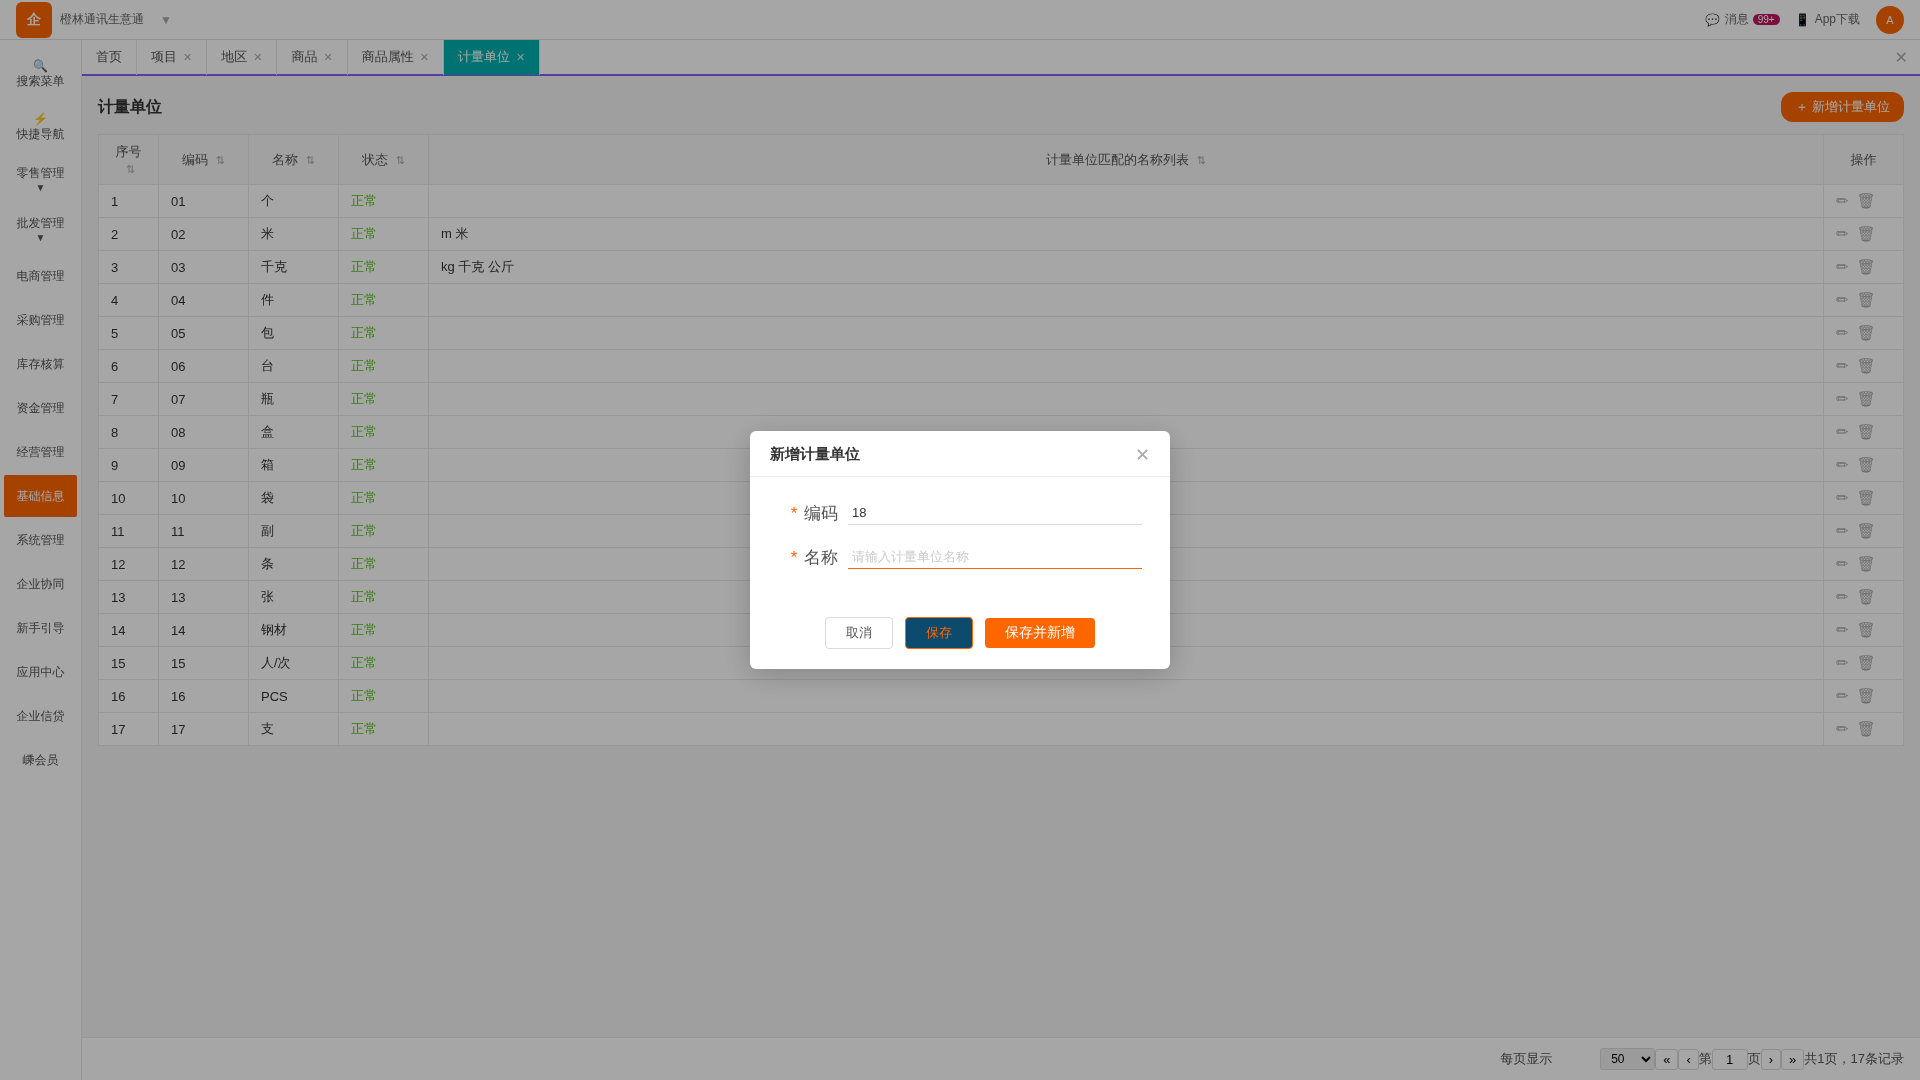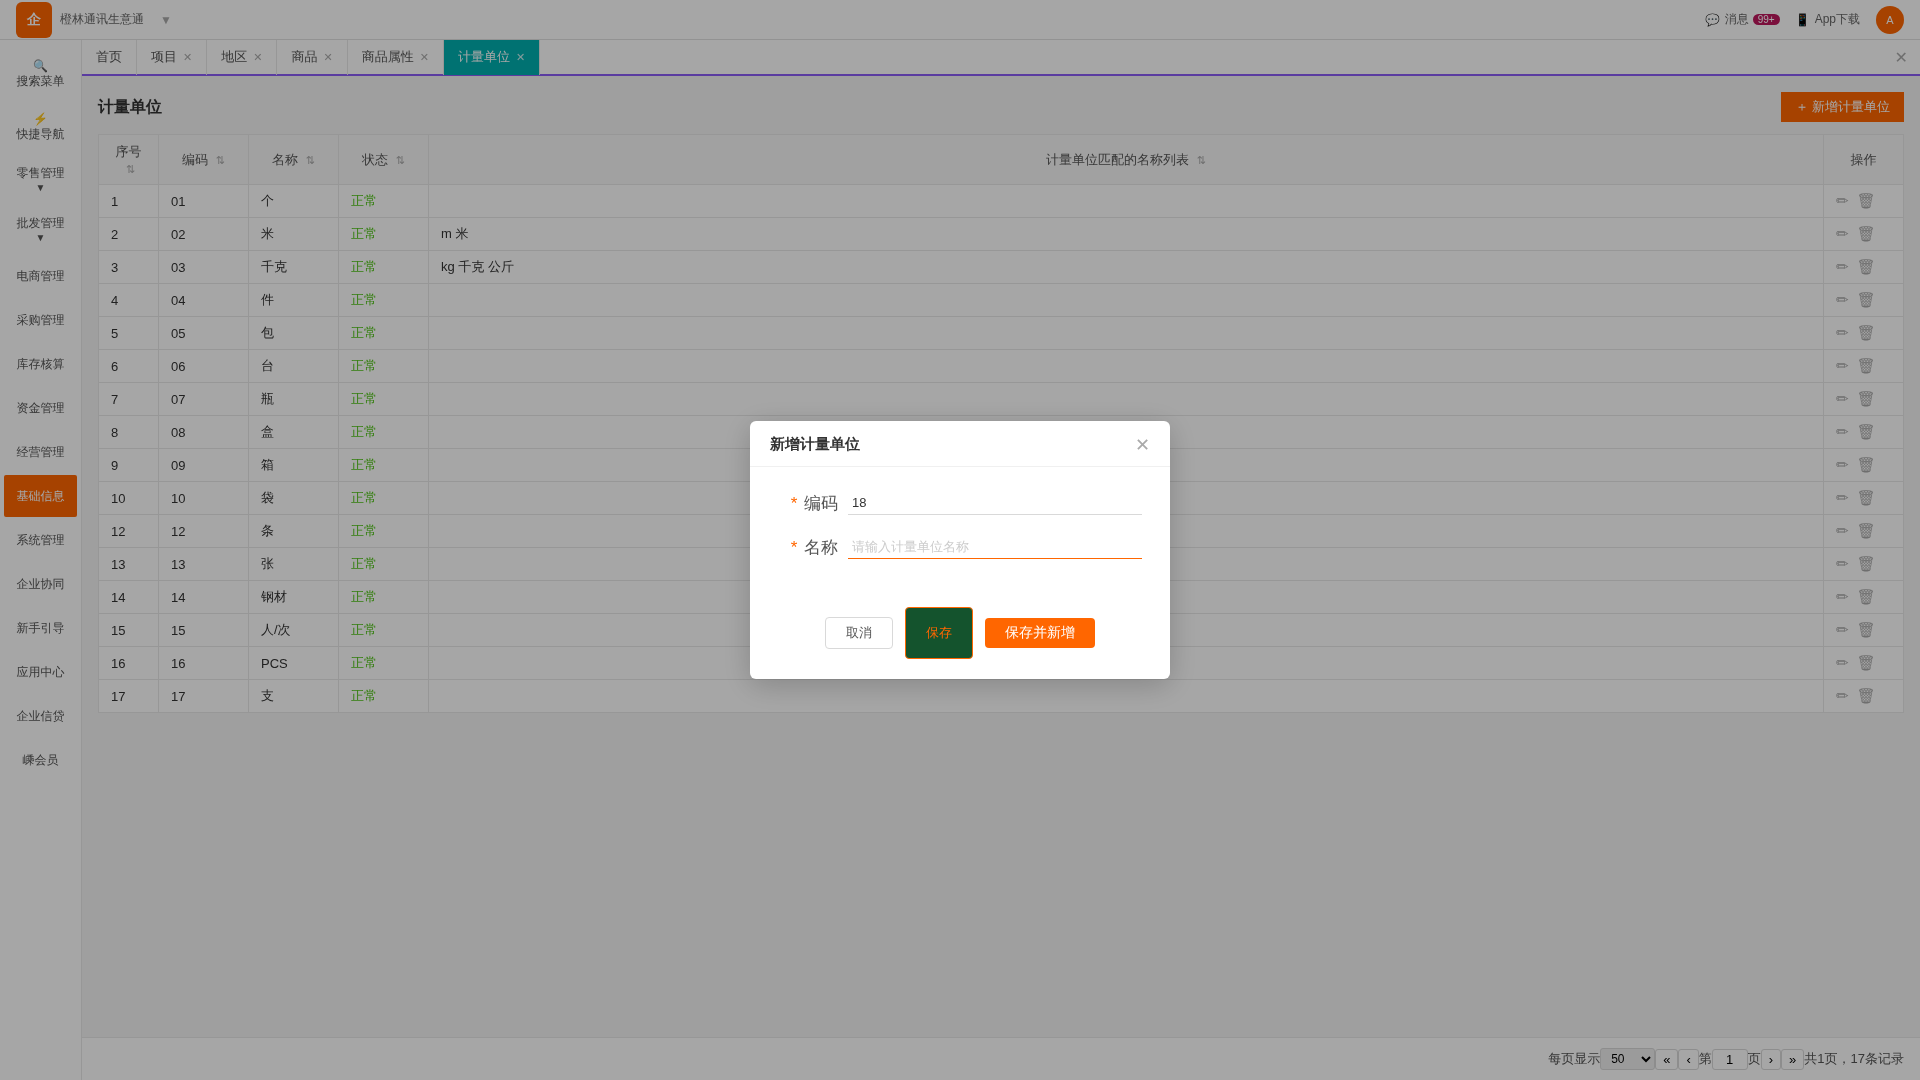--- a/index.html
+++ b/index.html
@@ -146,21 +146,21 @@
     }
     .page-title {
       font-size: 16px;
       font-weight: bold;
       color: #333;
     }
     .add-btn {
       background: #f60;
       color: #fff;
       border: none;
-      border-radius: 0;
+      border-radius: 12px;
       padding: 6px 14px;
       font-size: 13px;
       cursor: pointer;
     }
 
     
     .data-table {
       width: 100%;
       background: #fff;
       border-collapse: collapse;
@@ -202,20 +202,21 @@
       border-top: 1px solid #e8e8e8;
       font-size: 13px;
       color: #555;
       flex-shrink: 0;
     }
     .page-size-select {
       border: 1px solid #d9d9d9;
       border-radius: 3px;
       padding: 2px 6px;
       font-size: 12px;
+      margin-left: 48px;
     }
     .page-nav-btn {
       border: 1px solid #d9d9d9;
       background: #fff;
       border-radius: 3px;
       padding: 2px 7px;
       cursor: pointer;
       font-size: 13px;
     }
     .page-input {
@@ -309,24 +310,24 @@
       border: 1px solid #d9d9d9;
       background: #fff;
       border-radius: 4px;
       padding: 6px 20px;
       font-size: 13px;
       cursor: pointer;
       color: #555;
     }
     .btn-save {
       border: 1px solid #f60;
-      background: #14532d;
+      background: #0c4a6e;
       color: #f60;
       border-radius: 4px;
-      padding: 16px 20px;
+      padding: 6px 20px;
       font-size: 13px;
       cursor: pointer;
     }
     .btn-save-new {
       border: none;
       background: #f60;
       color: #fff;
       border-radius: 4px;
       padding: 6px 20px;
       font-size: 14px;
@@ -616,20 +617,33 @@
     <td><span class="status-normal">正常</span></td>
     <td></td>
     <td>
       <div class="action-icons">
         <span class="action-icon">✏</span>
         <span class="action-icon">🗑</span>
       </div>
     </td>
   </tr>
             <tr>
+    <td>11</td>
+    <td>11</td>
+    <td>副</td>
+    <td><span class="status-normal">正常</span></td>
+    <td></td>
+    <td>
+      <div class="action-icons">
+        <span class="action-icon">✏</span>
+        <span class="action-icon">🗑</span>
+      </div>
+    </td>
+  </tr>
+            <tr>
     <td>12</td>
     <td>12</td>
     <td>条</td>
     <td><span class="status-normal">正常</span></td>
     <td></td>
     <td>
       <div class="action-icons">
         <span class="action-icon">✏</span>
         <span class="action-icon">🗑</span>
       </div>

